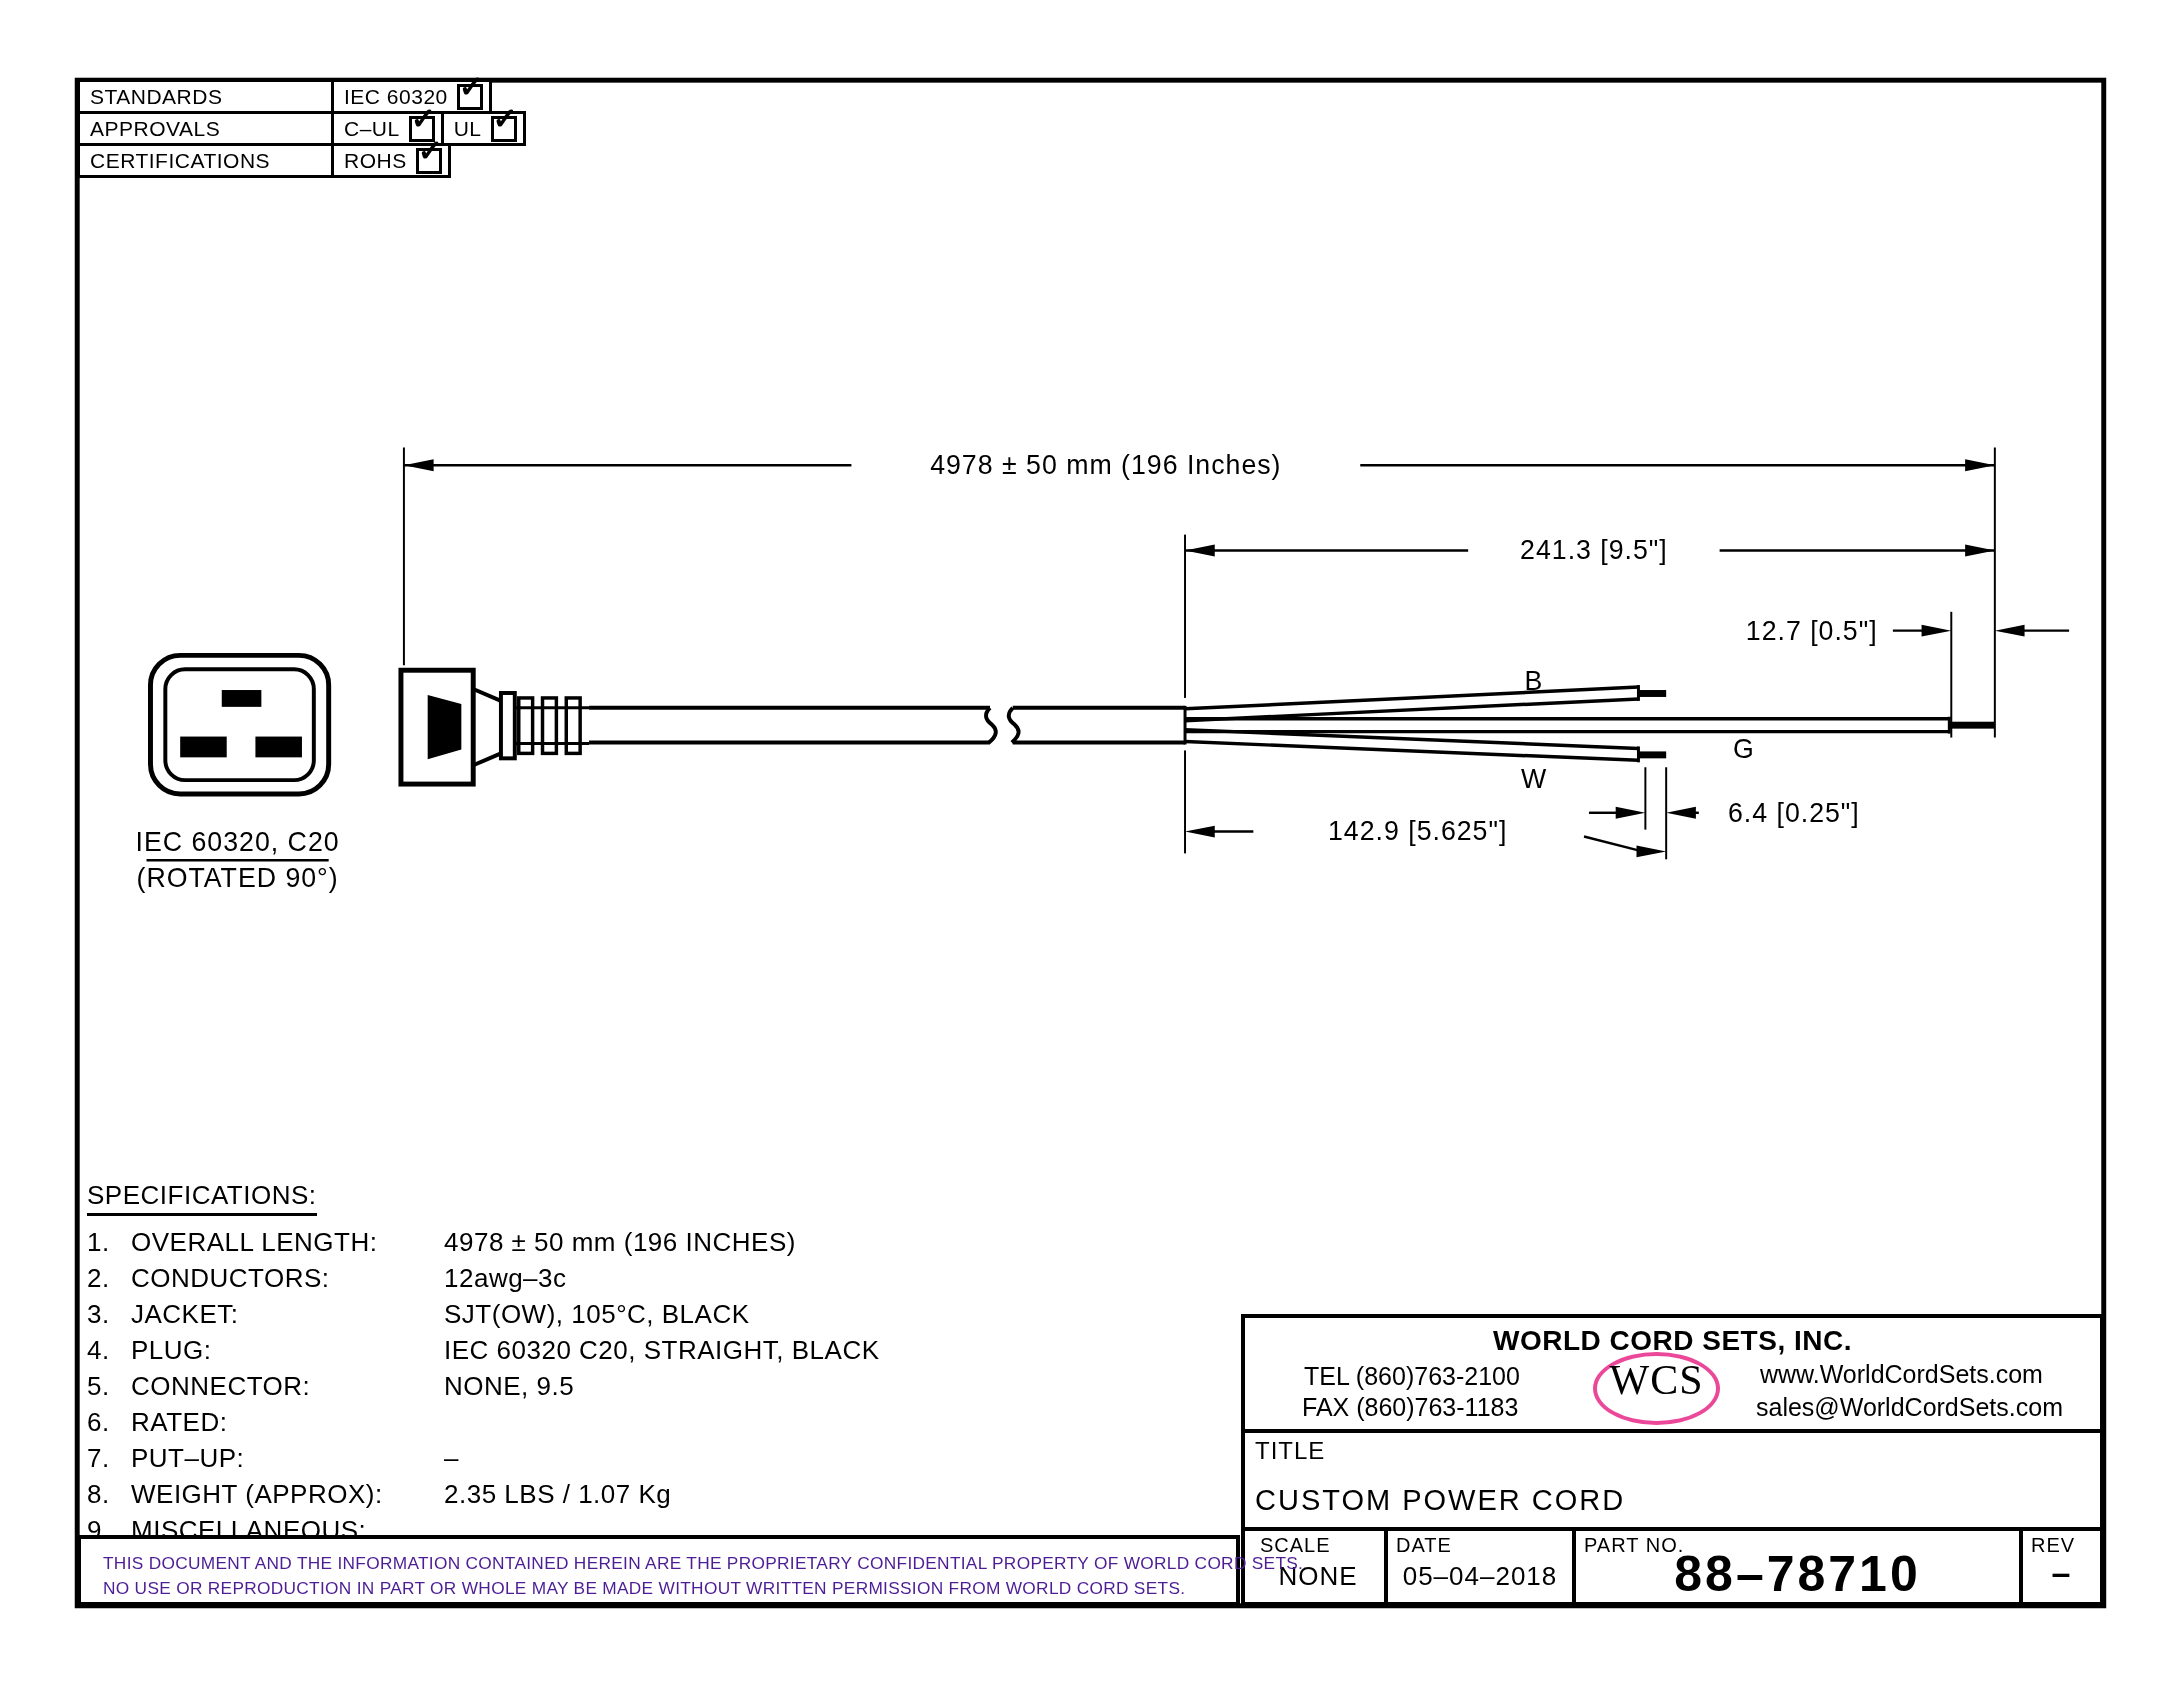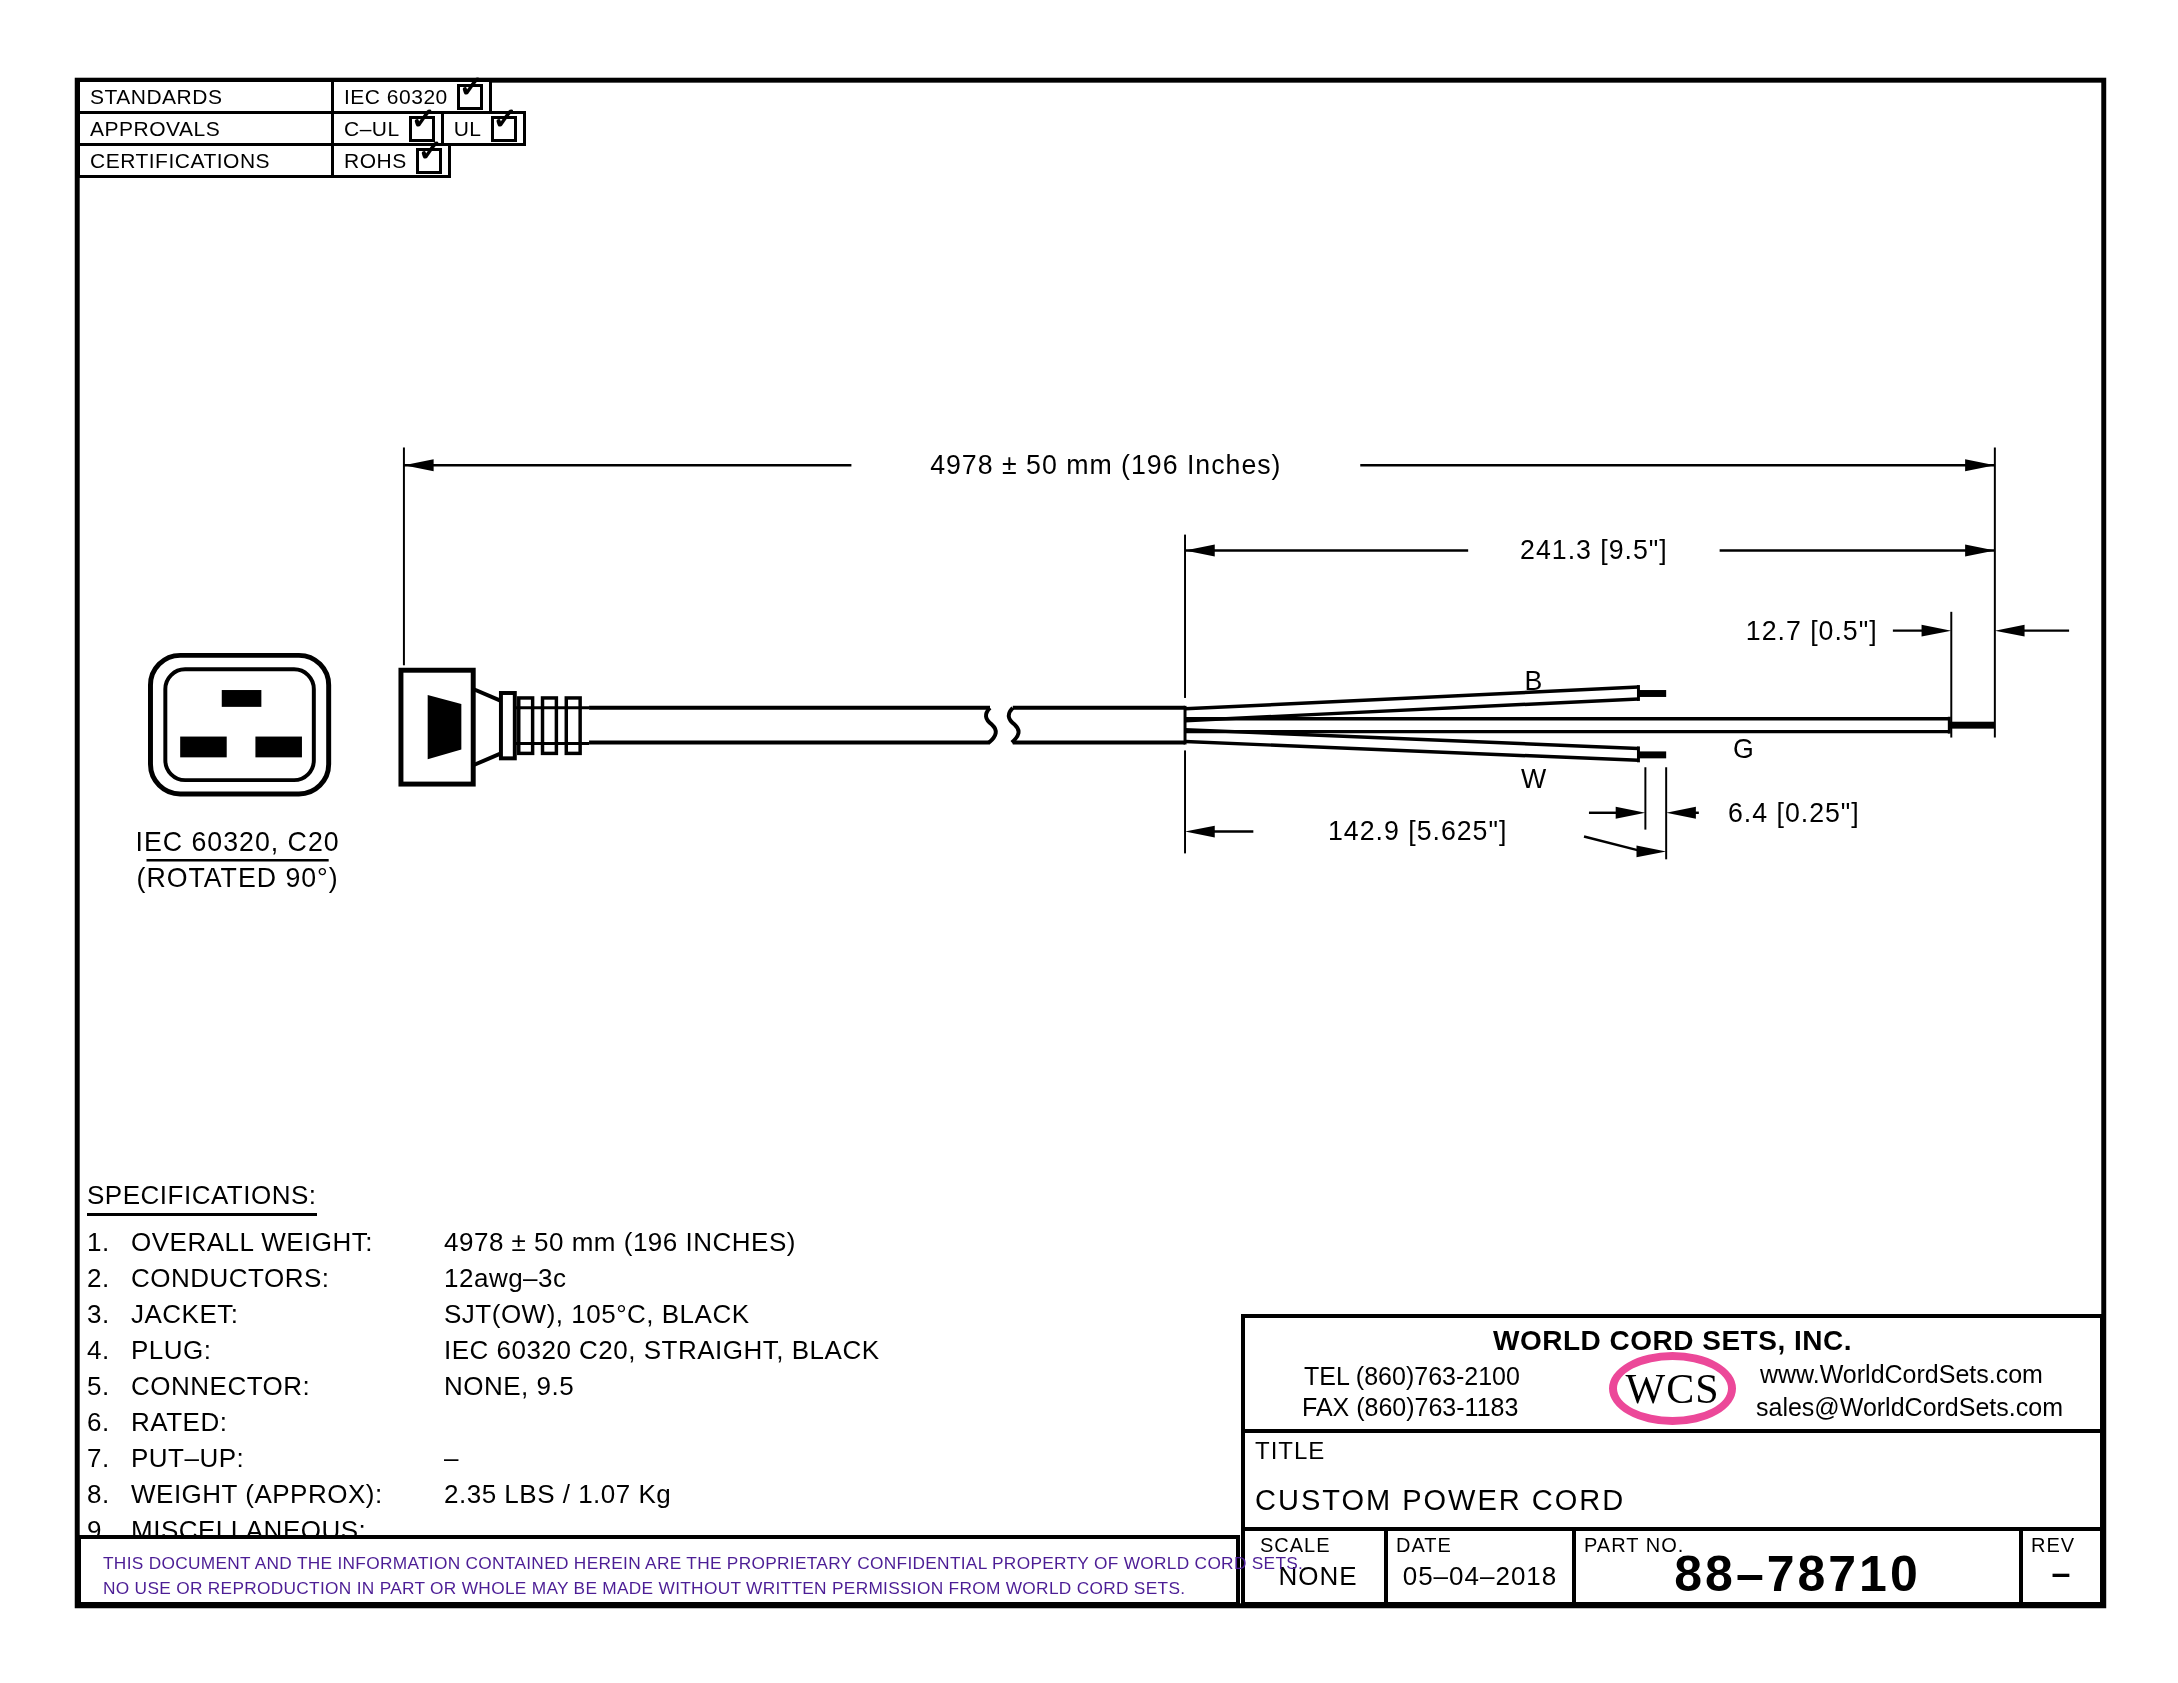--- a/index.html
+++ b/index.html
@@ -31,22 +31,22 @@
   .spec-row .val{flex:1;}
 
   
   .tblock{position:absolute;left:1241px;top:1314px;width:863px;height:292px;
           border:4px solid #000;box-sizing:border-box;background:#fff;}
   .tb-company{position:relative;height:115px;border-bottom:4px solid #000;box-sizing:border-box;}
   .tb-name{position:absolute;top:7px;left:0;width:100%;text-align:center;
            font-size:28px;font-weight:bold;letter-spacing:0.5px;}
   .tb-tel{position:absolute;left:59px;top:44px;font-size:25px;}
   .tb-fax{position:absolute;left:57px;top:75px;font-size:25px;}
-  .tb-logo{position:absolute;left:364px;top:34px;width:127px;height:73px;border:8px solid #ec4899;
-           border-radius:50%;display:flex;align-items:center;justify-content:center;box-sizing:border-box;}
+  .tb-logo{position:absolute;left:348px;top:34px;width:127px;height:73px;border:4px solid #ec4899;
+           border-radius:50%;display:flex;justify-content:center;box-sizing:border-box;}
   .tb-logo span{font-family:"Liberation Serif",serif;font-size:42px;letter-spacing:1px;}
   .tb-web{position:absolute;left:515px;top:42px;font-size:25px;}
   .tb-mail{position:absolute;left:511px;top:75px;font-size:25px;}
   .tb-title{position:relative;height:98px;border-bottom:4px solid #000;box-sizing:border-box;}
   .tb-title .small{position:absolute;left:10px;top:4px;font-size:24px;letter-spacing:1px;}
   .tb-title .big{position:absolute;left:10px;top:51px;font-size:29px;letter-spacing:2px;}
   .tb-bottom{position:relative;height:71px;display:flex;padding-left:7px;}
   .tb-cell{position:relative;border-right:4px solid #000;box-sizing:border-box;height:100%;}
   .tb-cell:last-child{border-right:none;}
   .tb-cell .small{position:absolute;left:8px;top:3px;font-size:20px;letter-spacing:1px;}
@@ -214,21 +214,21 @@
             <span class="tick">✓</span>
           </span>
       </div>
     </div>
   </div>
 
   <div class="specs">
     <span class="head">SPECIFICATIONS:</span>
     <div class="spec-row">
       <span class="no">1.</span>
-      <span class="lab">OVERALL WEIGHT:</span>
+      <span class="lab">OVERALL LENGTH:</span>
       <span class="val">4978 ± 50 mm (196 INCHES)</span>
     </div>
     <div class="spec-row">
       <span class="no">2.</span>
       <span class="lab">CONDUCTORS:</span>
       <span class="val">12awg–3c</span>
     </div>
     <div class="spec-row">
       <span class="no">3.</span>
       <span class="lab">JACKET:</span>

